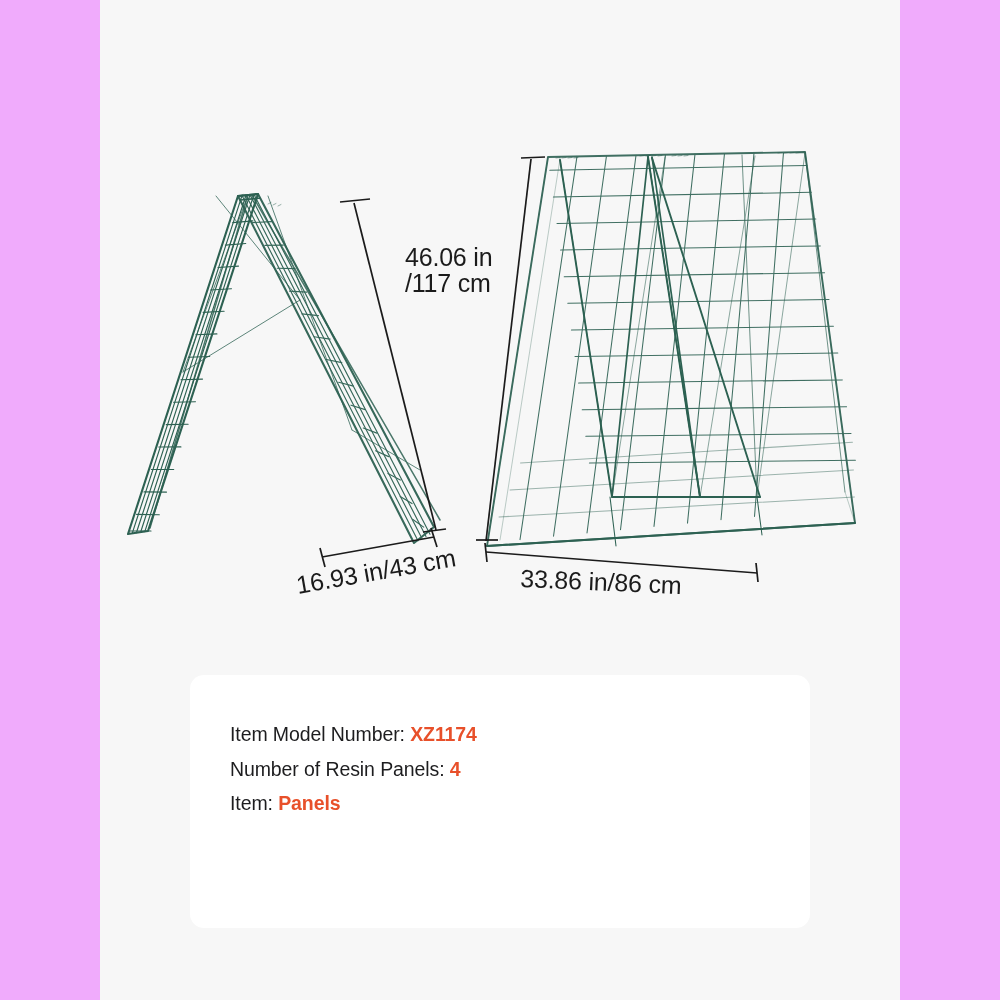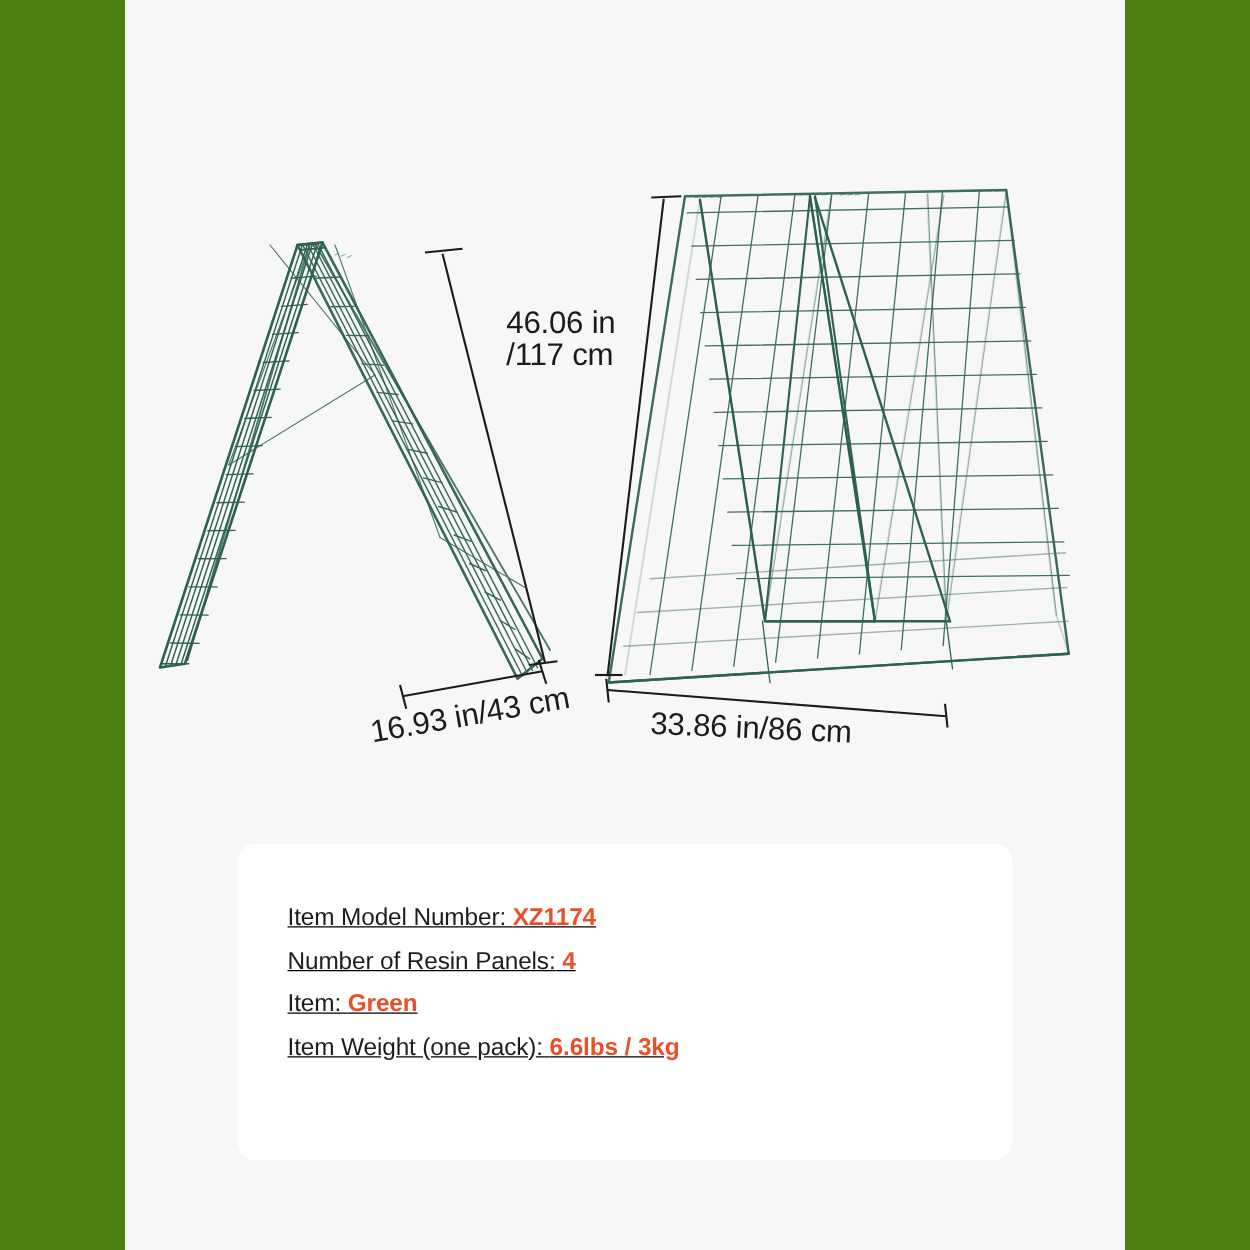--- a/index.html
+++ b/index.html
@@ -12,21 +12,21 @@
     height: 1000px;
     font-family: "Liberation Sans", sans-serif;
     overflow: hidden;
     position: relative;
   }
   #page {
     position: absolute;
     left: 0; top: 0;
     width: 1000px;
     height: 1000px;
-    background: #4d7c0f;
+    background: #f0abfc;
   }
   
   .panel-bg {
     position: absolute;
     left: 100px;
     top: 0;
     width: 800px;
     height: 1000px;
     background: #f7f7f7;
   }
@@ -43,21 +43,20 @@
   .spec-card {
     position: absolute;
     left: 190px;
     top: 675px;
     width: 620px;
     height: 253px;
     background: #ffffff;
     border-radius: 14px;
     box-sizing: border-box;
     padding: 42px 0 0 40px;
-    text-decoration: underline;
   }
   .spec-list {
     list-style: none;
     margin: 0;
     padding: 0;
   }
   .spec-row {
     font-size: 19.5px;
     line-height: 34.5px;
     color: #1d1d1f;
@@ -290,22 +289,18 @@
       <li class="spec-row">
         <span class="spec-label">Item Model Number:</span>
         <span class="spec-value">XZ1174</span>
       </li>
       <li class="spec-row">
         <span class="spec-label">Number of Resin Panels:</span>
         <span class="spec-value">4</span>
       </li>
       <li class="spec-row">
         <span class="spec-label">Item:</span>
-        <span class="spec-value">Green</span>
-      </li>
-      <li class="spec-row">
-        <span class="spec-label">Item Weight (one pack):</span>
-        <span class="spec-value">6.6lbs / 3kg</span>
+        <span class="spec-value">Panels</span>
       </li>
     </ul>
   </div>
 
 </div>
 
 </body></html>

